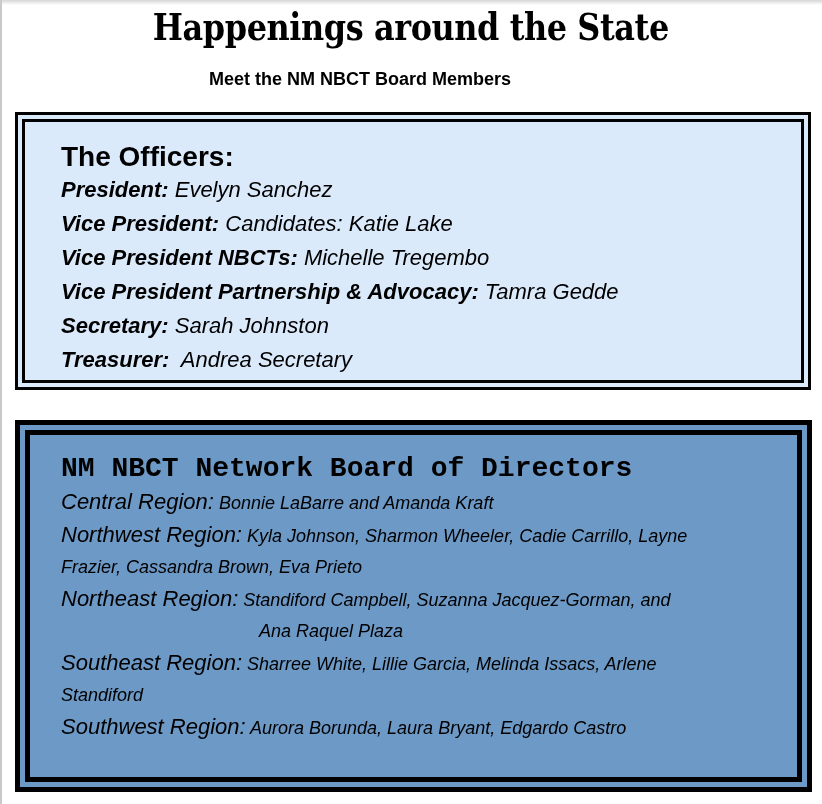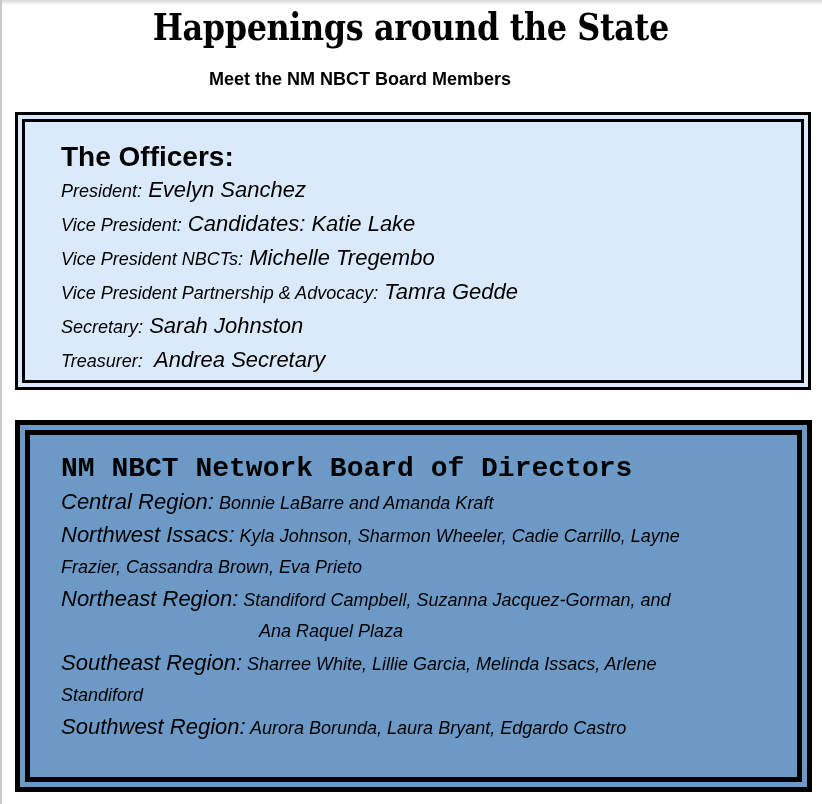--- a/index.html
+++ b/index.html
@@ -76,21 +76,22 @@
       font-size: 28px;
       line-height: 34px;
       margin: 0;
     }
     .role-line {
       font-style: italic;
       line-height: 32px;
       white-space: nowrap;
     }
     .role-label {
-      font-size: 18px;
+      font-size: 22px;
+      font-weight: bold;
     }
     .role-name {
       font-size: 22px;
     }
 
     
     .directors-box {
       position: absolute;
       left: 15px; top: 420px;
       width: 787px; height: 362px;
@@ -168,21 +169,21 @@
 <section class="directors-box">
   <div class="directors-inner">
     <div class="directors-content">
       <h3 class="directors-heading">NM NBCT Network Board of Directors</h3>
 
       <div class="region-line">
         <span class="region-label">Central Region:</span><span class="region-name"> Bonnie LaBarre and Amanda Kraft</span>
       </div>
 
       <div class="region-line">
-        <span class="region-label">Northwest Issacs:</span><span class="region-name"> Kyla Johnson, Sharmon Wheeler, Cadie Carrillo, Layne</span>
+        <span class="region-label">Northwest Region:</span><span class="region-name"> Kyla Johnson, Sharmon Wheeler, Cadie Carrillo, Layne</span>
       </div>
       <div class="region-line">
         <span class="region-name">Frazier, Cassandra Brown, Eva Prieto</span>
       </div>
 
       <div class="region-line">
         <span class="region-label">Northeast Region:</span><span class="region-name"> Standiford Campbell, Suzanna Jacquez-Gorman, and</span>
       </div>
       <div class="region-line indent-line">
         <span class="region-name">Ana Raquel Plaza</span>

